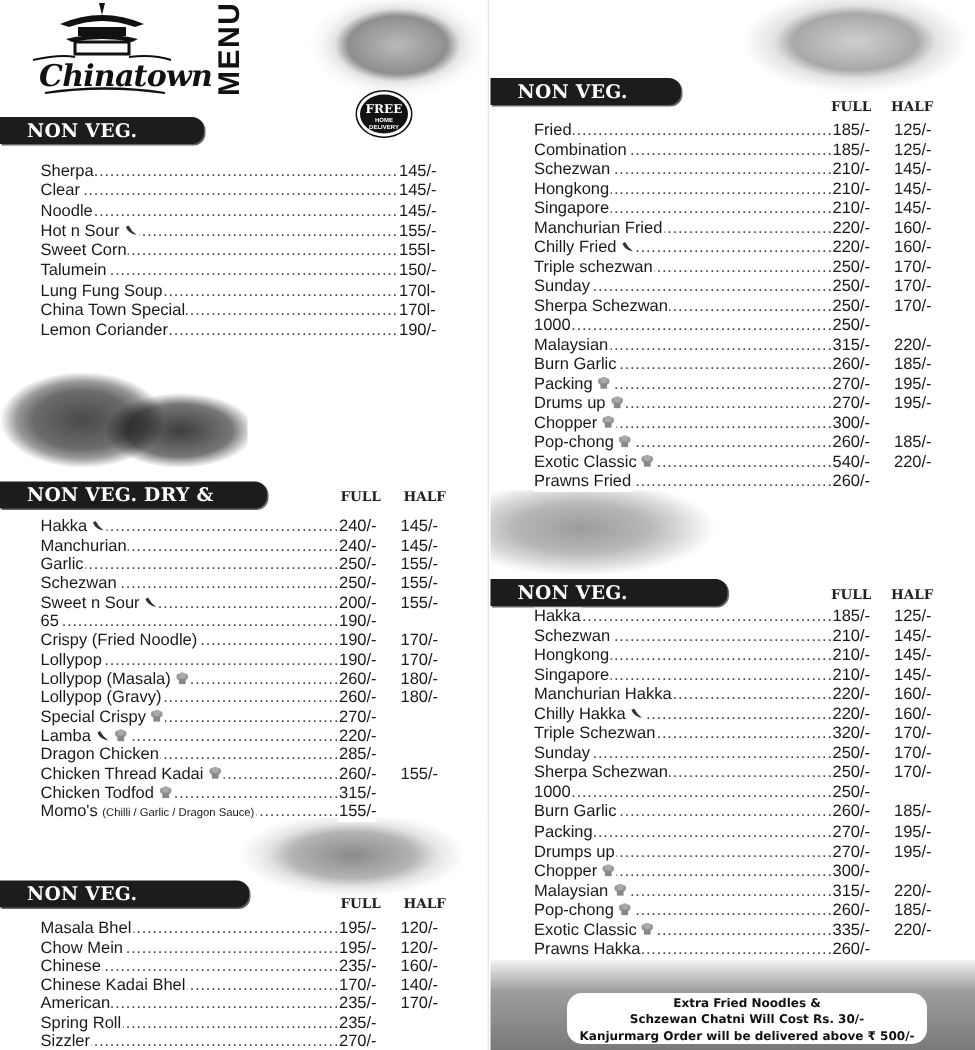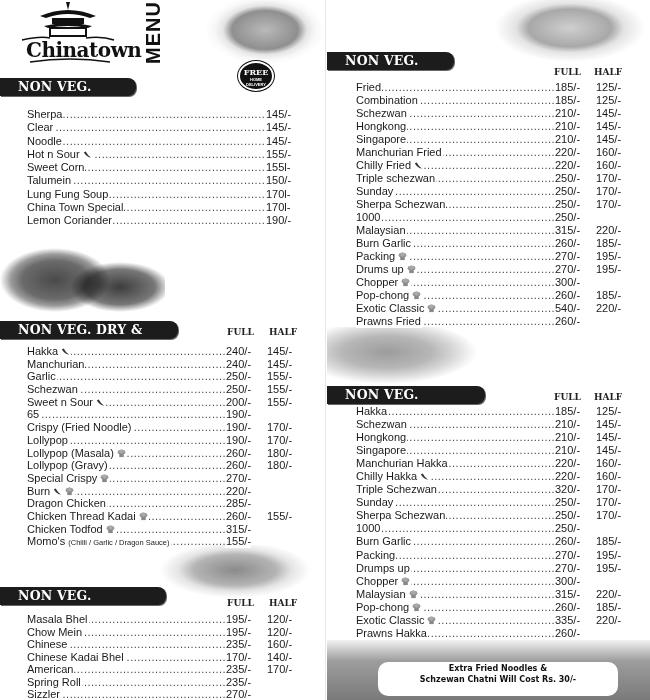--- a/index.html
+++ b/index.html
@@ -3,21 +3,21 @@
 <meta charset="utf-8">
 <style>
   * { box-sizing: border-box; margin: 0; padding: 0; }
   html, body { width: 650px; height: 700px; background: #ffffff; overflow: hidden; }
   body { font-family: "Liberation Sans", sans-serif; color: #1a1a1a; position: relative; }
   .page { position: absolute; left: 0; top: 0; width: 650px; height: 700px; }
   .divider { position: absolute; left: 325px; top: 0; width: 1px; height: 700px; background: #e6e6e6; }
 
   
   .logo { position: absolute; left: 10px; top: 0px; width: 120px; height: 66px; }
-  .logo-text { position: absolute; left: 16px; top: 38px; font-family: "DejaVu Serif", serif; font-weight: bold; font-size: 20px; letter-spacing: -0.5px; color: #111; }
+  .logo-text { position: absolute; left: 16px; top: 38px; font-family: "DejaVu Serif", serif; font-weight: bold; font-size: 20px; letter-spacing: -0.5px; color: #111; font-style: italic; }
   .menu-vertical { position: absolute; left: 138px; top: 8px; width: 30px; height: 56px; }
   .menu-vertical span { display: block; transform: rotate(-90deg); transform-origin: left top; position: absolute; left: 4px; top: 56px; font-family: "Liberation Sans", sans-serif; font-weight: bold; font-size: 20px; letter-spacing: 1px; color: #111; white-space: nowrap; }
 
   
   .photo { position: absolute; overflow: hidden; }
   .photo-soup { left: 180px; top: 0; width: 145px; height: 80px;
     background: radial-gradient(ellipse 60px 35px at 85px 30px, #b9b9b9 0%, #8f8f8f 55%, #e5e5e5 70%, #f8f8f8 85%, #ffffff 100%); }
   .photo-rice { left: 470px; top: 0; width: 180px; height: 72px;
     background: radial-gradient(ellipse 75px 34px at 100px 28px, #cfcfcf 0%, #a8a8a8 55%, #e3e3e3 72%, #ffffff 100%); }
   .photo-chicken { left: 0; top: 242px; width: 165px; height: 75px;
@@ -236,21 +236,21 @@
         <span class="name"><span>Special Crispy</span><svg class="icon-chef" viewBox="0 0 10 10">
             <circle cx="3" cy="3.5" r="2.3" fill="#999"></circle>
             <circle cx="7" cy="3.5" r="2.3" fill="#999"></circle>
             <circle cx="5" cy="2.5" r="2.3" fill="#aaa"></circle>
             <rect x="2.5" y="5" width="5" height="4" fill="#888"></rect>
           </svg></span>
         <span class="full" style="left:198px">270/-</span>
       </div>
       <div class="row" style="height: 12.7px;">
         <span class="dots" style="width:198px">........................................................................................................................</span>
-        <span class="name"><span>Burn</span><svg class="icon-chilli" viewBox="0 0 10 8">
+        <span class="name"><span>Lamba</span><svg class="icon-chilli" viewBox="0 0 10 8">
             <path d="M1 1 Q3 6 9 7 Q5 4 3 0 Z" fill="#333"></path>
           </svg><svg class="icon-chef" viewBox="0 0 10 10">
             <circle cx="3" cy="3.5" r="2.3" fill="#999"></circle>
             <circle cx="7" cy="3.5" r="2.3" fill="#999"></circle>
             <circle cx="5" cy="2.5" r="2.3" fill="#aaa"></circle>
             <rect x="2.5" y="5" width="5" height="4" fill="#888"></rect>
           </svg></span>
         <span class="full" style="left:198px">220/-</span>
       </div>
       <div class="row" style="height: 12.7px;">
@@ -593,14 +593,15 @@
       <div class="row" style="height: 13.05px;">
         <span class="dots" style="width:198px">........................................................................................................................</span>
         <span class="name"><span>Prawns Hakka</span></span>
         <span class="full" style="left:198px">260/-</span>
       </div>
     </div>
 
   <div class="note">
     <div>Extra Fried Noodles &amp;</div>
     <div>Schzewan Chatni Will Cost Rs. 30/-</div>
+    <div>Kanjurmarg Order will be delivered above ₹ 500/-</div>
   </div>
 </div>
 
 </body></html>

